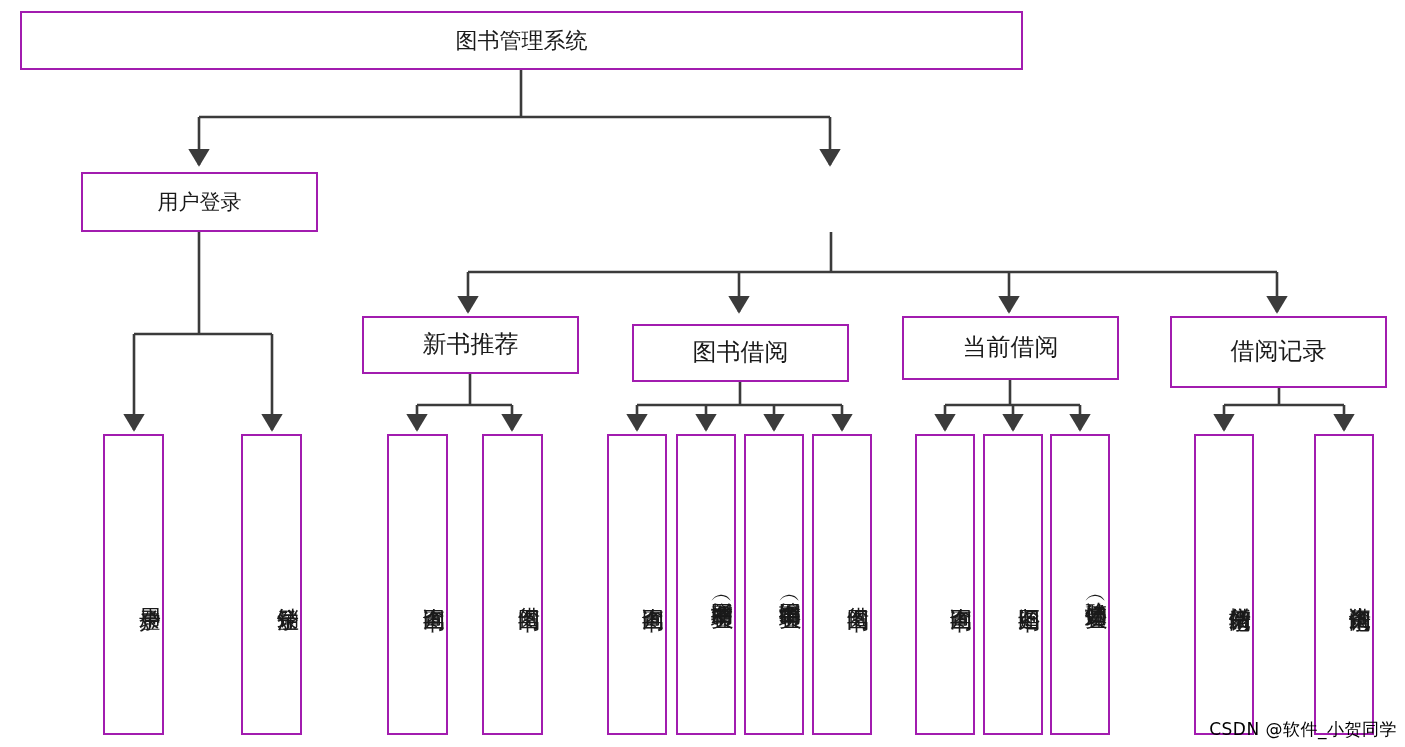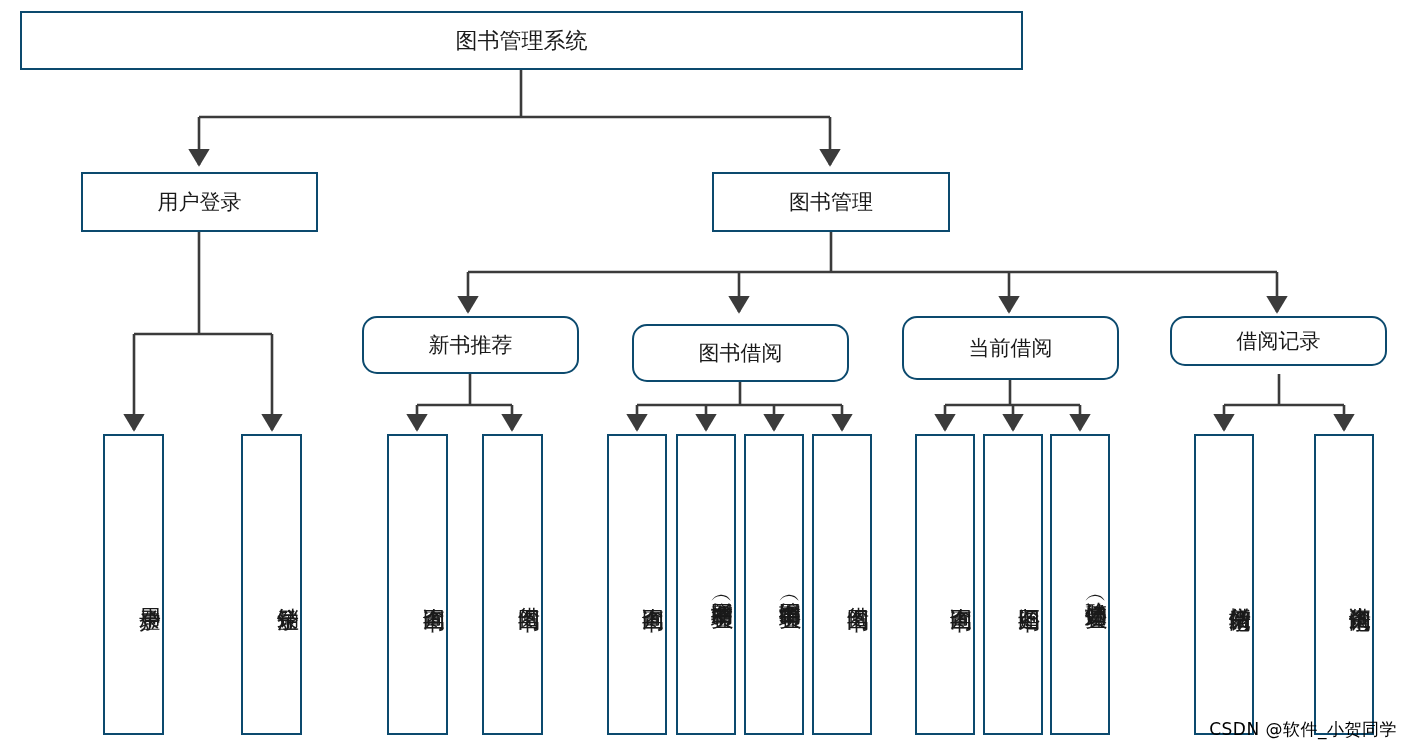--- a/index.html
+++ b/index.html
@@ -22,37 +22,36 @@
     left: 0;
     top: 0;
     width: 1405px;
     height: 747px;
     pointer-events: none;
   }
   .node {
     position: absolute;
     box-sizing: border-box;
     background: #ffffff;
-    border: 2px solid #0c4a6e;
+    border: 2px solid #a21caf;
     display: flex;
     align-items: center;
     justify-content: center;
     color: #1a1a1a;
     text-align: center;
     line-height: 1.08;
   }
   .node.root {
     font-size: 22px;
   }
   .node.l1 {
     font-size: 21px;
   }
   .node.l2 {
-    font-size: 21px;
-    border-radius: 15px;
+    font-size: 24px;
   }
   .node.leaf {
     font-size: 22px;
     writing-mode: vertical-rl;
     text-orientation: upright;
     align-items: flex-start;
     justify-content: center;
     padding-top: 14px;
     letter-spacing: 1px;
   }
@@ -124,34 +123,31 @@
     </g>
   </svg>
 
   <div class="node root" style="left:20px; top:11px; width:1003px; height:59px;">
     <span>图书管理系统</span>
   </div>
 
   <div class="node l1" style="left:81px; top:172px; width:237px; height:60px;">
     <span>用户登录</span>
   </div>
-  <div class="node l1" style="left:712px; top:172px; width:238px; height:60px;">
-    <span>图书管理</span>
-  </div>
 
   <div class="node l2" style="left:362px; top:316px; width:217px; height:58px;">
     <span>新书推荐</span>
   </div>
   <div class="node l2" style="left:632px; top:324px; width:217px; height:58px;">
     <span>图书借阅</span>
   </div>
   <div class="node l2" style="left:902px; top:316px; width:217px; height:64px;">
     <span>当前借阅</span>
   </div>
-  <div class="node l2" style="left:1170px; top:316px; width:217px; height:50px;">
+  <div class="node l2" style="left:1170px; top:316px; width:217px; height:72px;">
     <span>借阅记录</span>
   </div>
 
   <div class="node leaf" style="left:103px; top:434px; width:61px; height:301px;">
     <span>用户登录</span>
   </div>
   <div class="node leaf" style="left:241px; top:434px; width:61px; height:301px;">
     <span>注销登录</span>
   </div>
 

